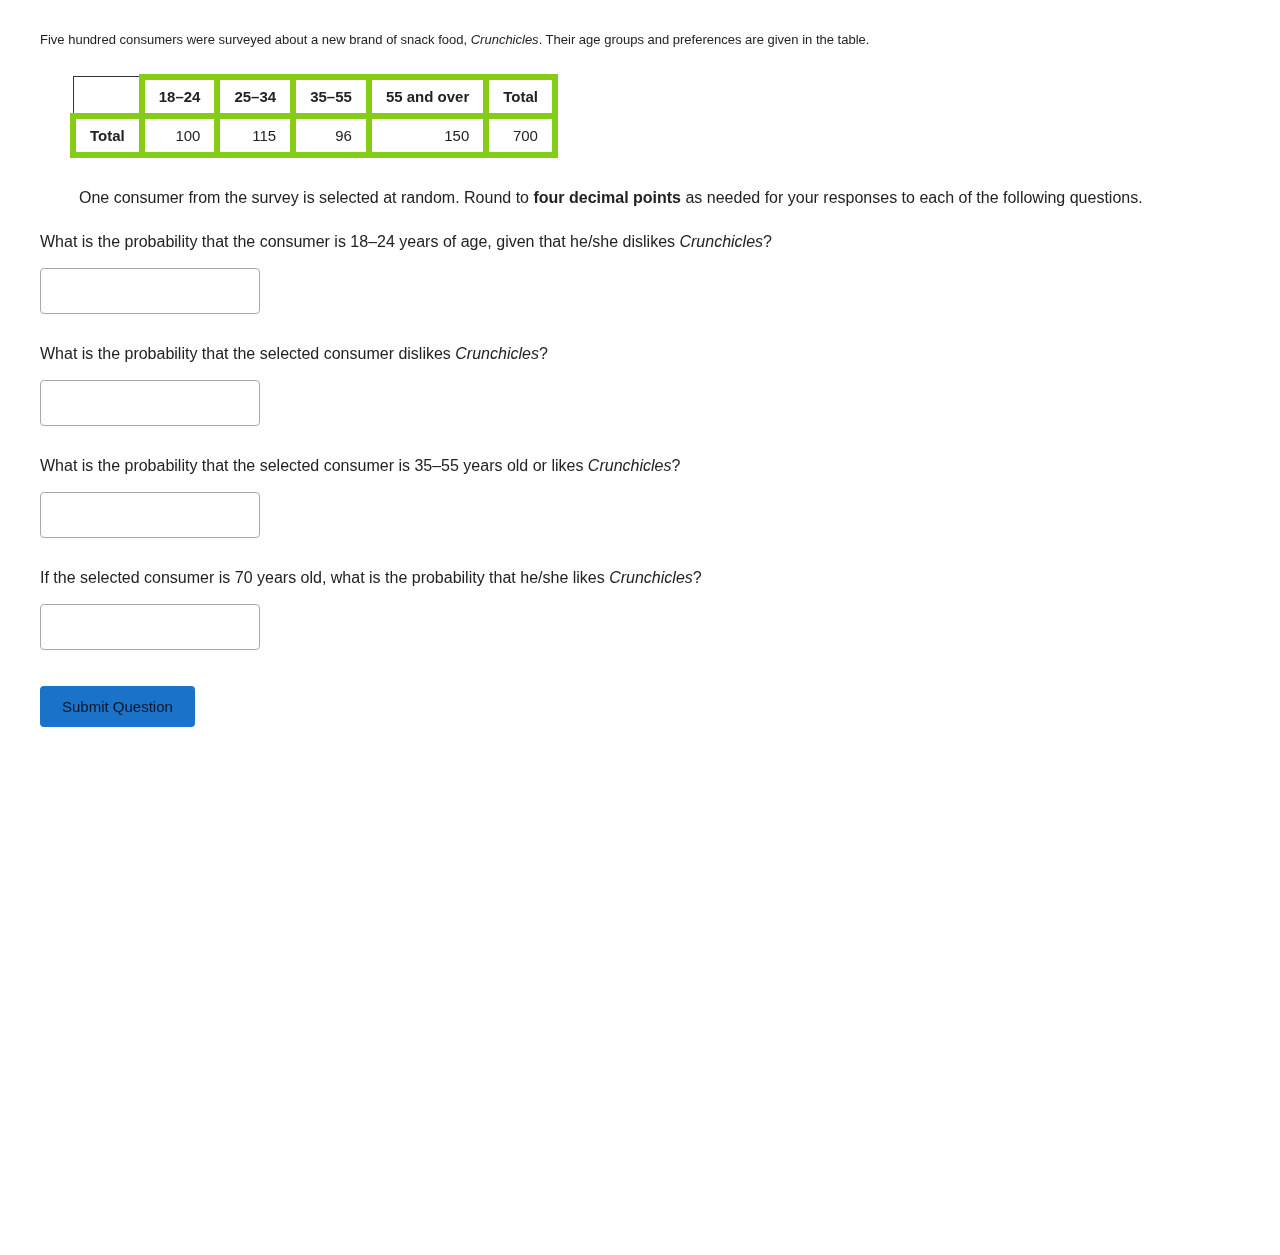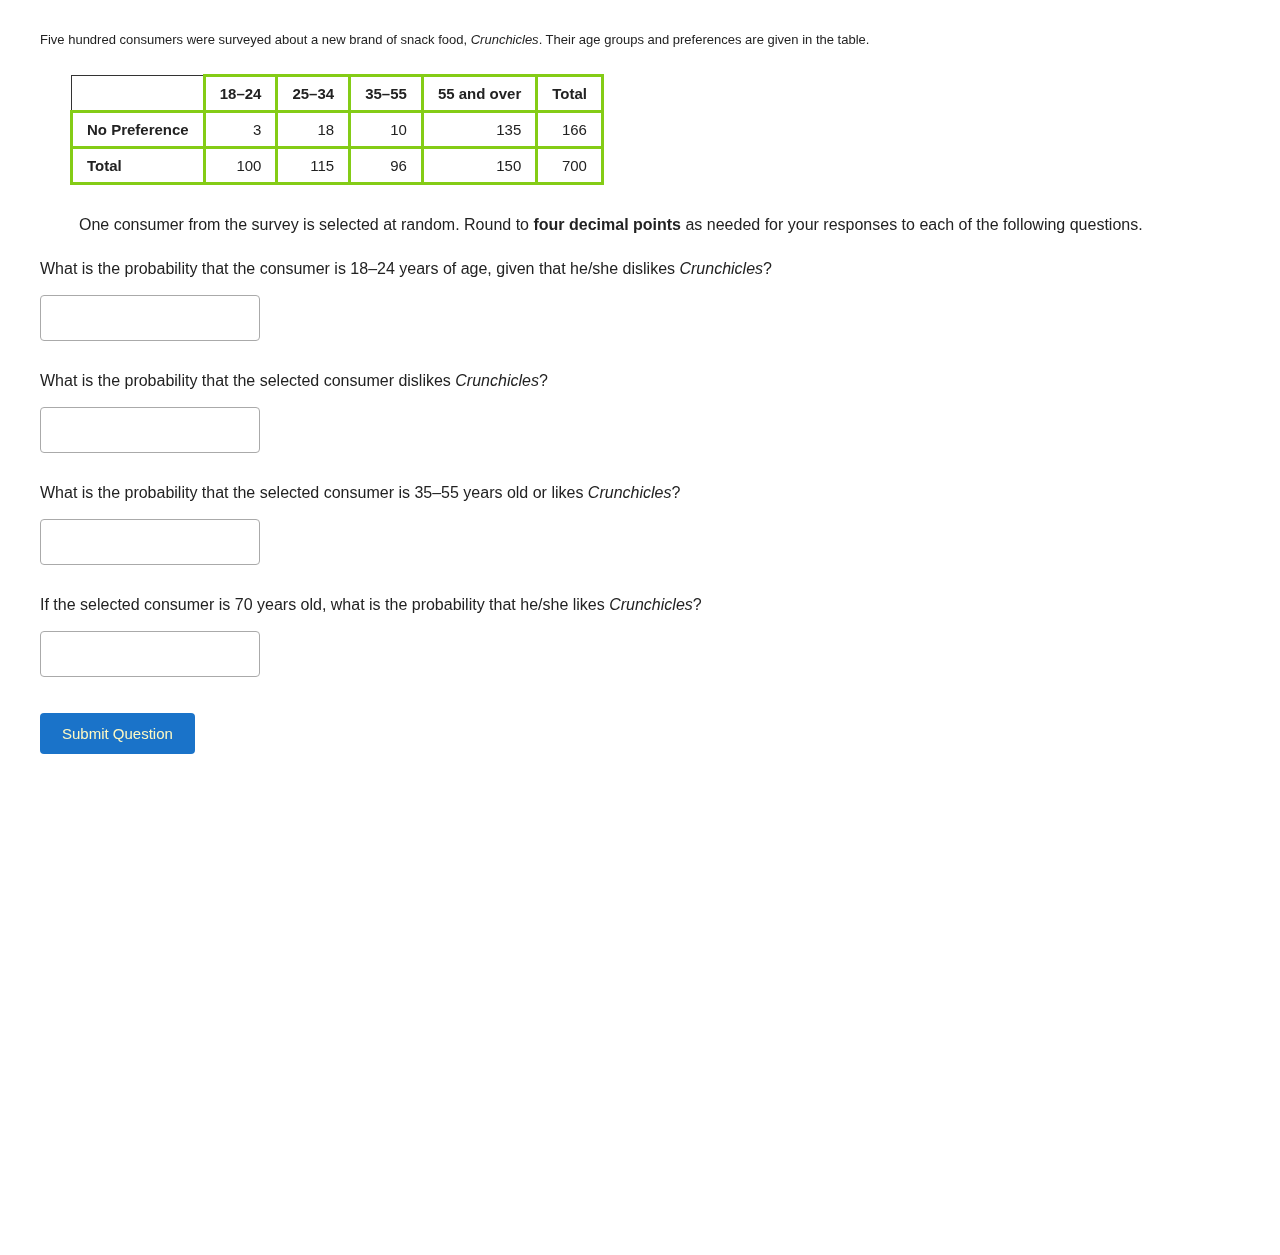--- a/index.html
+++ b/index.html
@@ -29,21 +29,21 @@
       justify-content: flex-start;
       padding-left: 30px;
     }
 
     table {
       border-collapse: collapse;
       font-size: 15px;
     }
 
     table th, table td {
-      border: 3px solid #84cc16;
+      border: 6px solid #84cc16;
       padding: 8px 14px;
       text-align: right;
     }
 
     table th:first-child, table td:first-child {
       text-align: left;
       font-weight: bold;
     }
 
     table thead th {
@@ -81,21 +81,21 @@
       border: 1px solid #aaa;
       border-radius: 4px;
       font-size: 15px;
       padding: 8px 12px;
       margin-bottom: 28px;
       outline: none;
     }
 
     .submit-btn {
       background-color: #1a73c9;
-      color: #fef9c3;
+      color: #0f172a;
       border: none;
       border-radius: 4px;
       padding: 12px 22px;
       font-size: 15px;
       cursor: pointer;
       margin-top: 8px;
     }
 
     strong {
       font-weight: bold;
@@ -118,28 +118,20 @@
       <tr>
         <th></th>
         <th>18–24</th>
         <th>25–34</th>
         <th>35–55</th>
         <th>55 and over</th>
         <th>Total</th>
       </tr>
     </thead>
     <tbody>
-      <tr>
-        <td>No Preference</td>
-        <td>3</td>
-        <td>18</td>
-        <td>10</td>
-        <td>135</td>
-        <td>166</td>
-      </tr>
       <tr>
         <td>Total</td>
         <td>100</td>
         <td>115</td>
         <td>96</td>
         <td>150</td>
         <td>700</td>
       </tr>
     </tbody>
   </table>

